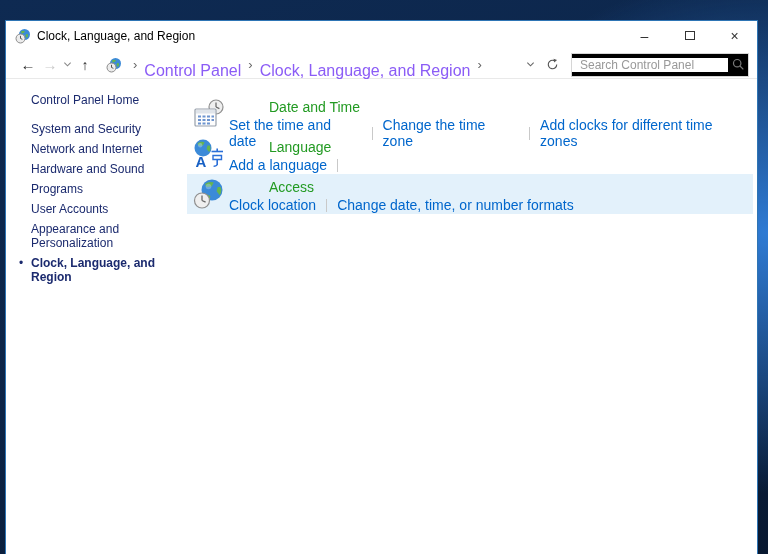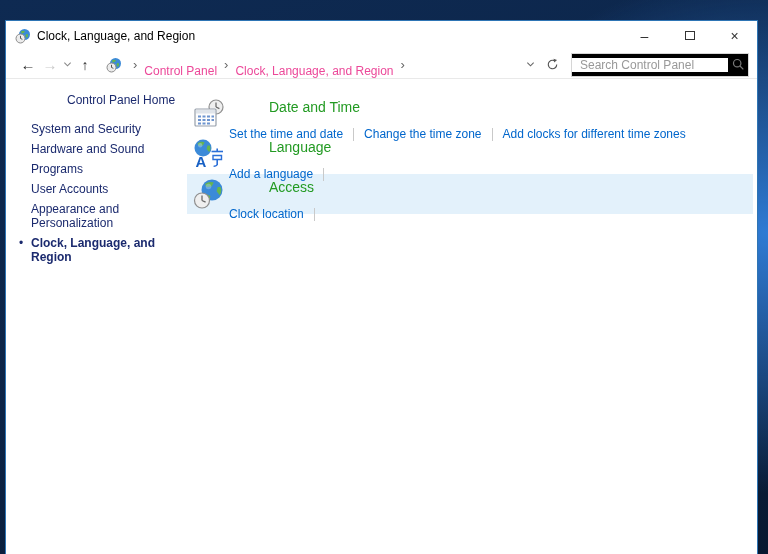--- a/index.html
+++ b/index.html
@@ -26,44 +26,44 @@
   .navbar { height:28px; display:flex; align-items:center; border-bottom:1px solid #e9e9e9; padding-left:10px; }
   .nav-btn { border:none; background:transparent; display:flex; align-items:center; justify-content:center; height:26px; }
   .arrow { font-size:15px; line-height:1; }
   .back-arrow { color:#2b2b2b; width:24px; }
   .fwd-arrow { color:#c9c9c9; width:20px; }
   .up-arrow { color:#2b2b2b; width:22px; font-size:14px; }
   .chev-btn { width:14px; }
   .addressbar { flex:1; height:26px; display:flex; align-items:center; background:#fff; margin-left:6px; }
   .addr-icon { width:16px; height:16px; margin:0 4px 0 4px; }
   .crumb-sep { color:#666; font-size:13px; padding:0 7px; }
-  .crumb { font-size:12px; color:#ec4899; white-space:nowrap;margin-top:12px; }
+  .crumb { font-size:16px; color:#8b5cf6; white-space:nowrap;margin-top:12px; }
   .addr-tail { margin-left:auto; display:flex; align-items:center; }
   .addr-tail .nav-btn { width:22px; }
   .searchbox { width:178px; height:24px; border:1px solid #d6d6d6; display:flex; align-items:center;
                margin:0 8px 0 8px; background:#000000; }
   .searchbox input { flex:1; border:none; outline:none; font-size:12px; padding-left:8px;
                      font-family:"Liberation Sans", sans-serif; color:#333; min-width:0; }
   .searchbox input::placeholder { color:#999; }
   .searchbox .mag { width:20px; display:flex; justify-content:center; }
   
   .content { display:flex; height:479px; }
   .sidebar { width:181px; padding:14px 0 0 25px; font-size:12px; color:#1b2a6e; }
-  .sidebar .home { margin-bottom:15px; cursor:pointer;margin-left:36px; }
+  .sidebar .home { margin-bottom:15px; cursor:pointer; }
   .sidebar ul { list-style:none; }
   .sidebar li { line-height:14px; margin-bottom:6px; width:142px; cursor:pointer; position:relative; }
   .sidebar li.active { font-weight:bold; }
   .sidebar li .bullet { position:absolute; left:-12px; top:0; font-weight:normal; }
   .main { flex:1; padding-top:15px; }
   .row { height:40px; display:flex; padding:4px 0 0 6px; margin-right:4px; }
   .row.highlight { background:#e3f1fb; }
   .row .icon32 { width:32px; height:32px; flex:0 0 32px; }
   .row .txt { margin-left:4px; }
   .sec-title { font-size:14px; line-height:17px; color:#229a22; margin-top:1px; cursor:pointer;margin-left:40px; }
-  .links { display:flex; align-items:center; font-size:12px; line-height:16px; margin-top:10px; }
+  .links { display:flex; align-items:center; font-size:14px; line-height:16px; margin-top:1px; }
   .links a { color:#0066cc; text-decoration:none; cursor:pointer; }
   .vsep { width:1px; height:13px; background:#c9c9c9; margin:0 10px; }
   svg { display:block; }
 </style>
 </head>
 <body>
 
 <div class="window">
 
   <div class="titlebar">
@@ -148,20 +148,21 @@
       </span>
     </div>
   </div>
 
   <div class="content">
 
     <div class="sidebar">
       <div class="home">Control Panel Home</div>
       <ul>
         <li>System and Security</li>
+        <li>Network and Internet</li>
         <li>Hardware and Sound</li>
         <li>Programs</li>
         <li>User Accounts</li>
         <li>Appearance and Personalization</li>
         <li class="active">
           <span class="bullet">•</span>
           <span>Clock, Language, and Region</span>
         </li>
       </ul>
     </div>
@@ -240,19 +241,20 @@
             <circle cx="9" cy="22.5" r="7.5" fill="#efefef" stroke="#8f8f8f" stroke-width="1.2"></circle>
             <line x1="9" y1="22.5" x2="9" y2="17.5" stroke="#666" stroke-width="1.3"></line>
             <line x1="9" y1="22.5" x2="12.6" y2="24.2" stroke="#666" stroke-width="1.3"></line>
           </svg>
         </span>
         <div class="txt">
           <div class="sec-title">Access</div>
           <div class="links">
             <a>Clock location</a>
             <span class="vsep"></span>
+            <a>Change date, time, or number formats</a>
           </div>
         </div>
       </div>
 
     </div>
   </div>
 </div>
 
 </body></html>

